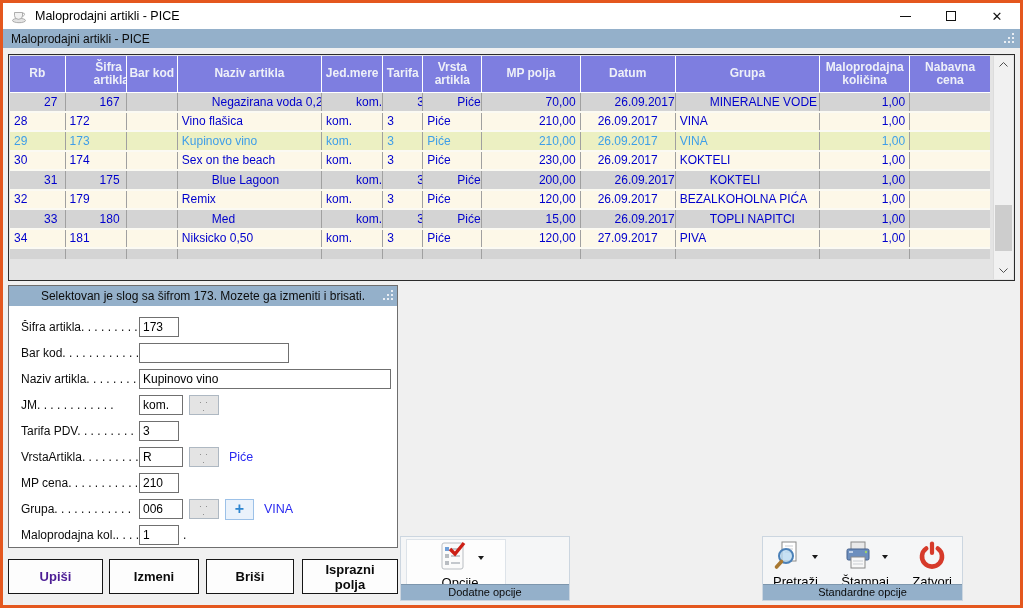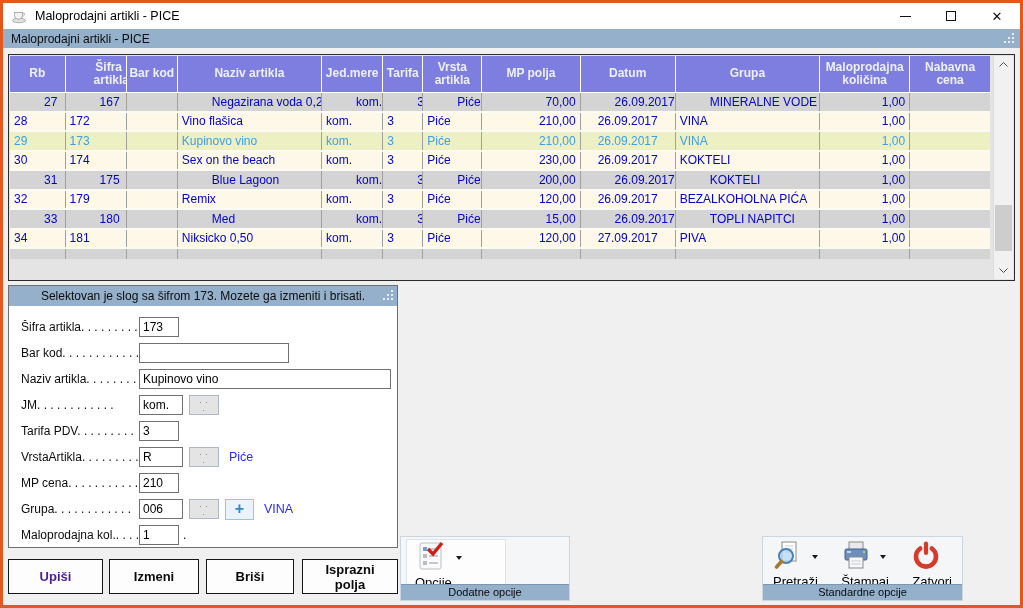--- a/index.html
+++ b/index.html
@@ -108,21 +108,21 @@
     position:absolute; top:533px; height:65px; background:#f5f6f7;
     border:1px solid #ccd6e0;
   }
   .additional { left:397px; width:170px; }
   .standard   { left:759px; width:201px; }
   .panel-footer {
     position:absolute; left:0; right:0; bottom:0; height:16px;
     background:var(--bar-bg,#94b0ca); border-top:1px solid #7d96ad;
     font-size:11px; line-height:15px; text-align:center; color:#0a0a0a;
   }
-  .tool-btn { display:flex; flex-direction:column; align-items:flex-start; cursor:default; }
+  .tool-btn { display:flex; flex-direction:column; align-items:center; cursor:default; }
   .additional .tool-btn {
     position:absolute; left:5px; top:2px; width:100px; height:46px;
     background:#fdfdfd; border:1px solid #dde3e9; padding:2px 0 0 8px;
   }
   .standard .btn-row { display:flex; justify-content:space-between; padding:2px 10px 0 10px; }
   .standard .tool-btn { padding-top:2px; }
   .icon-row { display:flex; align-items:center; gap:9px; height:32px; }
   .caret { width:0; height:0; border-left:3.5px solid transparent;
            border-right:3.5px solid transparent; border-top:4px solid #1a1a1a; }
   .tool-label { font-size:13px; color:#000; margin-top:1px; }

